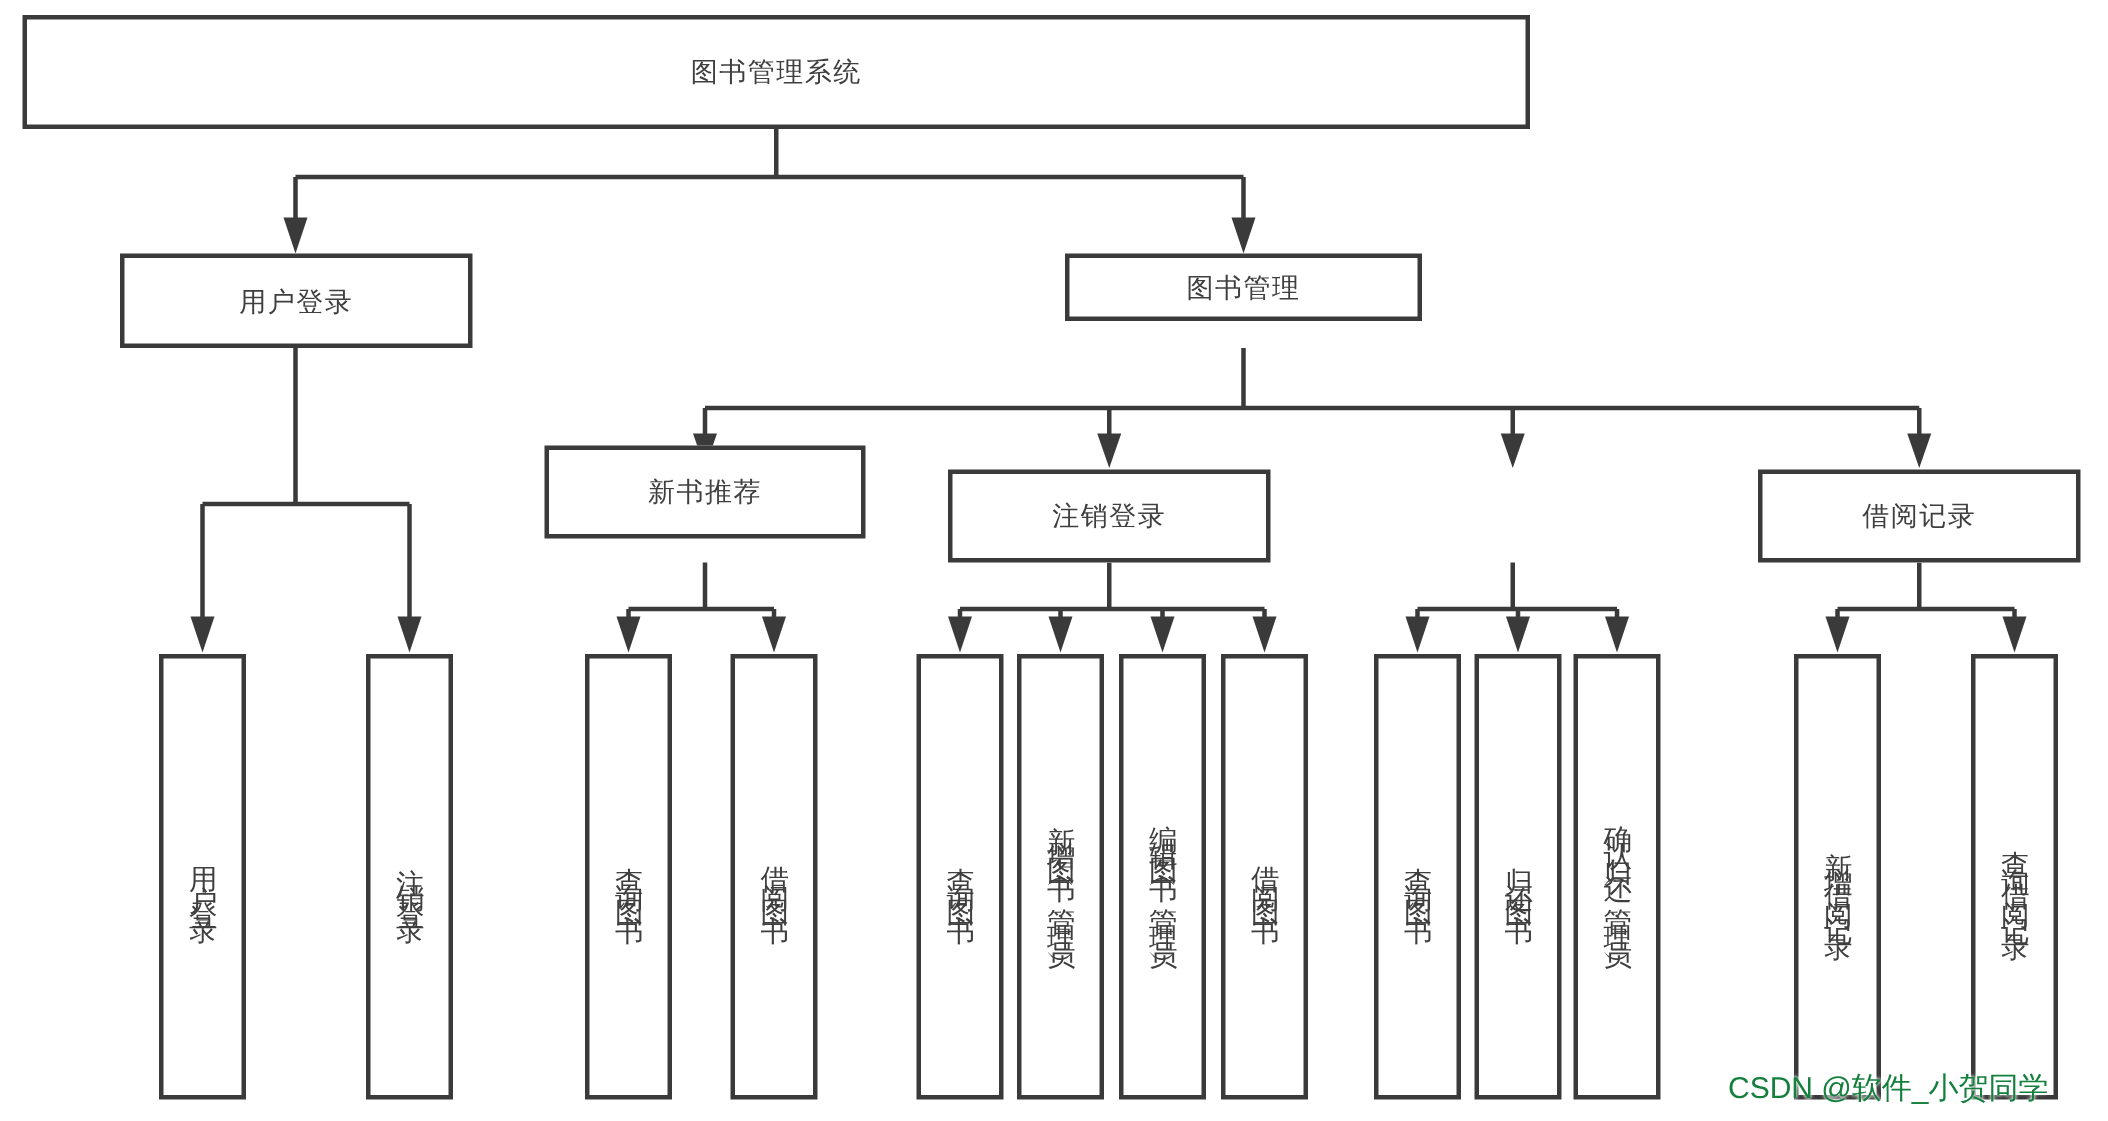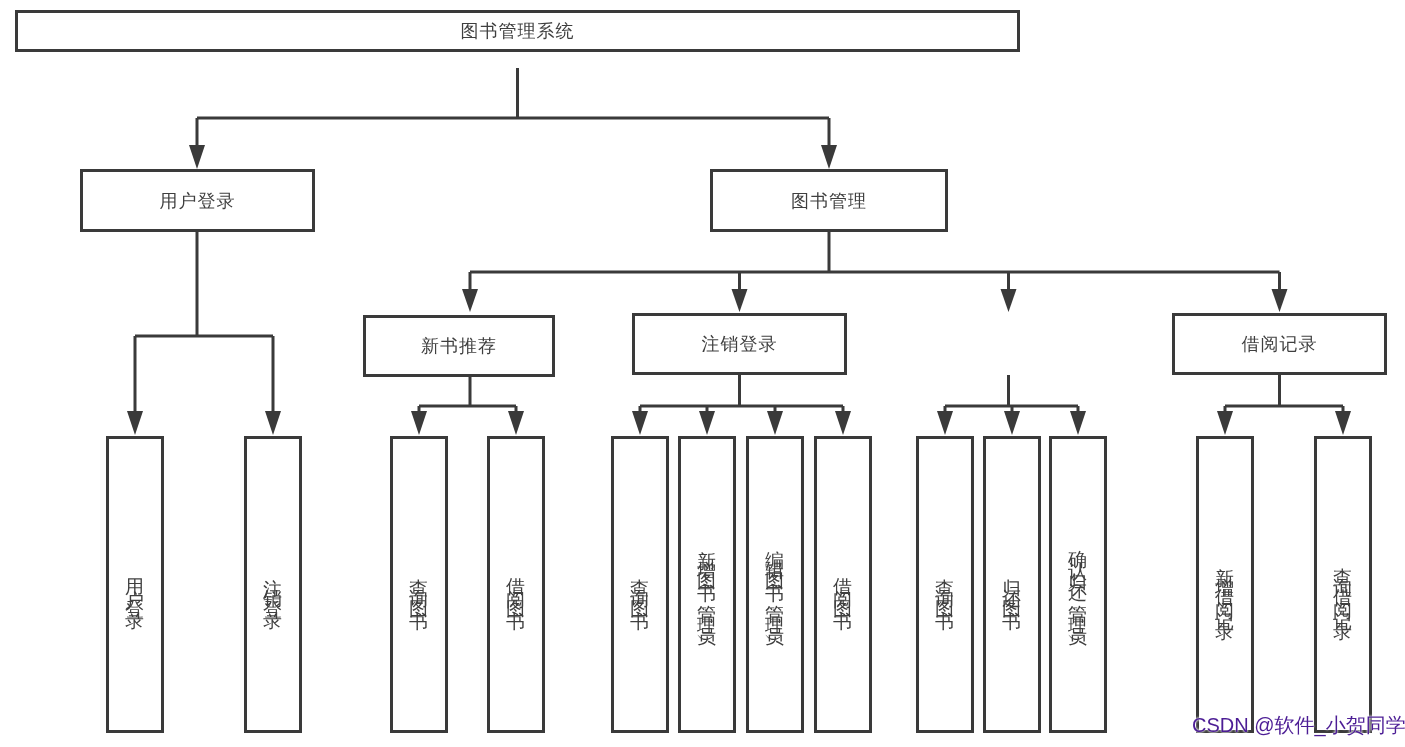--- a/index.html
+++ b/index.html
@@ -47,25 +47,24 @@
     color: #3f3f3f;
     letter-spacing: 11px;
     line-height: 1;
     white-space: nowrap;
   }
   .watermark {
     position: absolute;
     left: 1152px;
     top: 712px;
     font-size: 20px;
-    color: #4c1d95;
+    color: #15803d;
     text-shadow: 0 0 3px #ffffff, 0 0 2px #ffffff;
     white-space: nowrap;
     z-index: 5;
-    margin-left: 40px;
   }
 </style>
 </head>
 <body>
 
 <div id="stage">
 
   <svg id="connectors" viewBox="0 0 1405 747" xmlns="http://www.w3.org/2000/svg">
     <g stroke="#3a3a3a" stroke-width="3" fill="none">
 
@@ -106,32 +105,32 @@
 
       <polygon points="937,411 953,411 945,435"></polygon>
       <polygon points="1004,411 1020,411 1012,435"></polygon>
       <polygon points="1070,411 1086,411 1078,435"></polygon>
 
       <polygon points="1217,411 1233,411 1225,435"></polygon>
       <polygon points="1335,411 1351,411 1343,435"></polygon>
     </g>
   </svg>
 
-  <div class="node" style="left:15px;top:10px;width:1005px;height:42px">
+  <div class="node" style="left:15px;top:10px;width:1005px;height:76px">
     <span class="hlabel">图书管理系统</span>
   </div>
 
   <div class="node" style="left:80px;top:169px;width:235px;height:63px">
     <span class="hlabel">用户登录</span>
   </div>
-  <div class="node" style="left:710px;top:169px;width:238px;height:63px">
+  <div class="node" style="left:710px;top:169px;width:238px;height:45px">
     <span class="hlabel">图书管理</span>
   </div>
 
-  <div class="node" style="left:363px;top:315px;width:192px;height:62px">
+  <div class="node" style="left:363px;top:297px;width:214px;height:62px">
     <span class="hlabel">新书推荐</span>
   </div>
   <div class="node" style="left:632px;top:313px;width:215px;height:62px">
     <span class="hlabel">注销登录</span>
   </div>
   <div class="node" style="left:1172px;top:313px;width:215px;height:62px">
     <span class="hlabel">借阅记录</span>
   </div>
 
   <div class="node leaf" style="left:106px">

